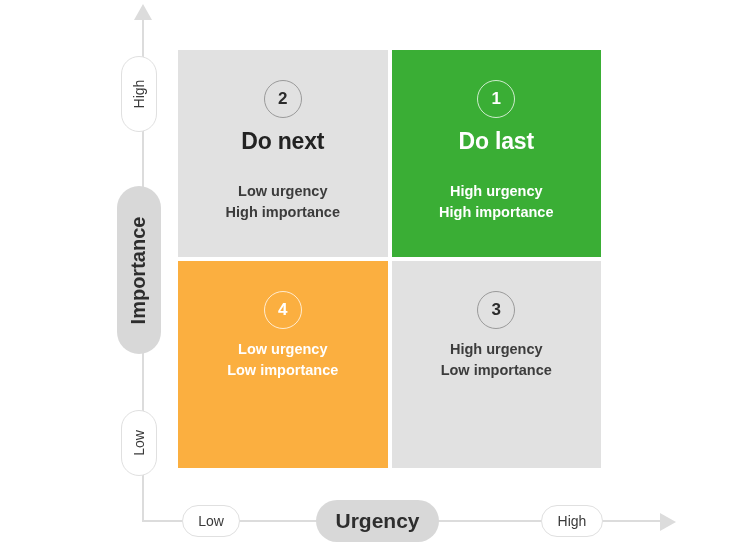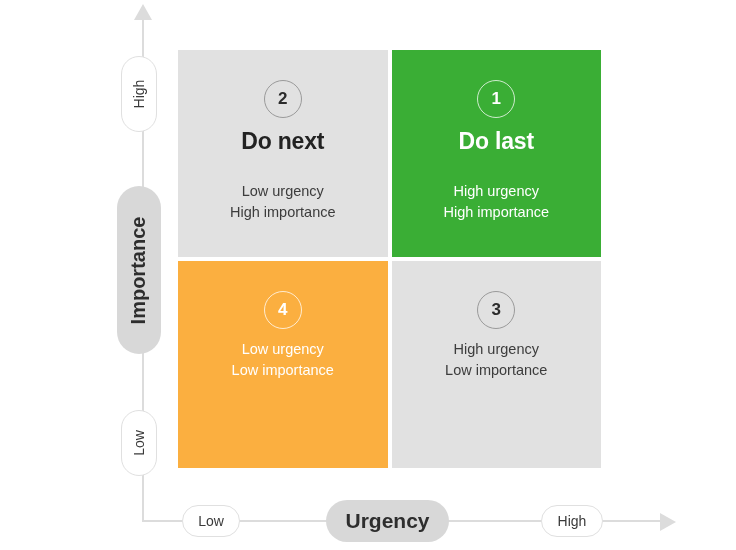--- a/index.html
+++ b/index.html
@@ -111,21 +111,21 @@
     width: 58px;
     height: 32px;
   }
   .pill-x-high {
     left: 541px;
     top: 505px;
     width: 62px;
     height: 32px;
   }
   .pill-x-urgency {
-    left: 326px;
+    left: 316px;
     top: 500px;
     width: 123px;
     height: 42px;
     font-size: 21px;
   }
 
   
   .matrix {
     position: absolute;
     left: 178px;
@@ -172,20 +172,21 @@
     letter-spacing: -0.2px;
     margin: 0 0 26px 0;
   }
   .title-dark  { color: #222222; }
   .title-light { color: #ffffff; }
 
   .quad-desc {
     font-size: 14.5px;
     line-height: 21px;
     text-align: center;
+    font-weight: bold;
   }
   .desc-dark  { color: #3c3c3c; }
   .desc-light { color: #ffffff; }
   .quad-desc span { display: block; }
 </style>
 </head>
 <body>
 
 <div id="canvas">
 

